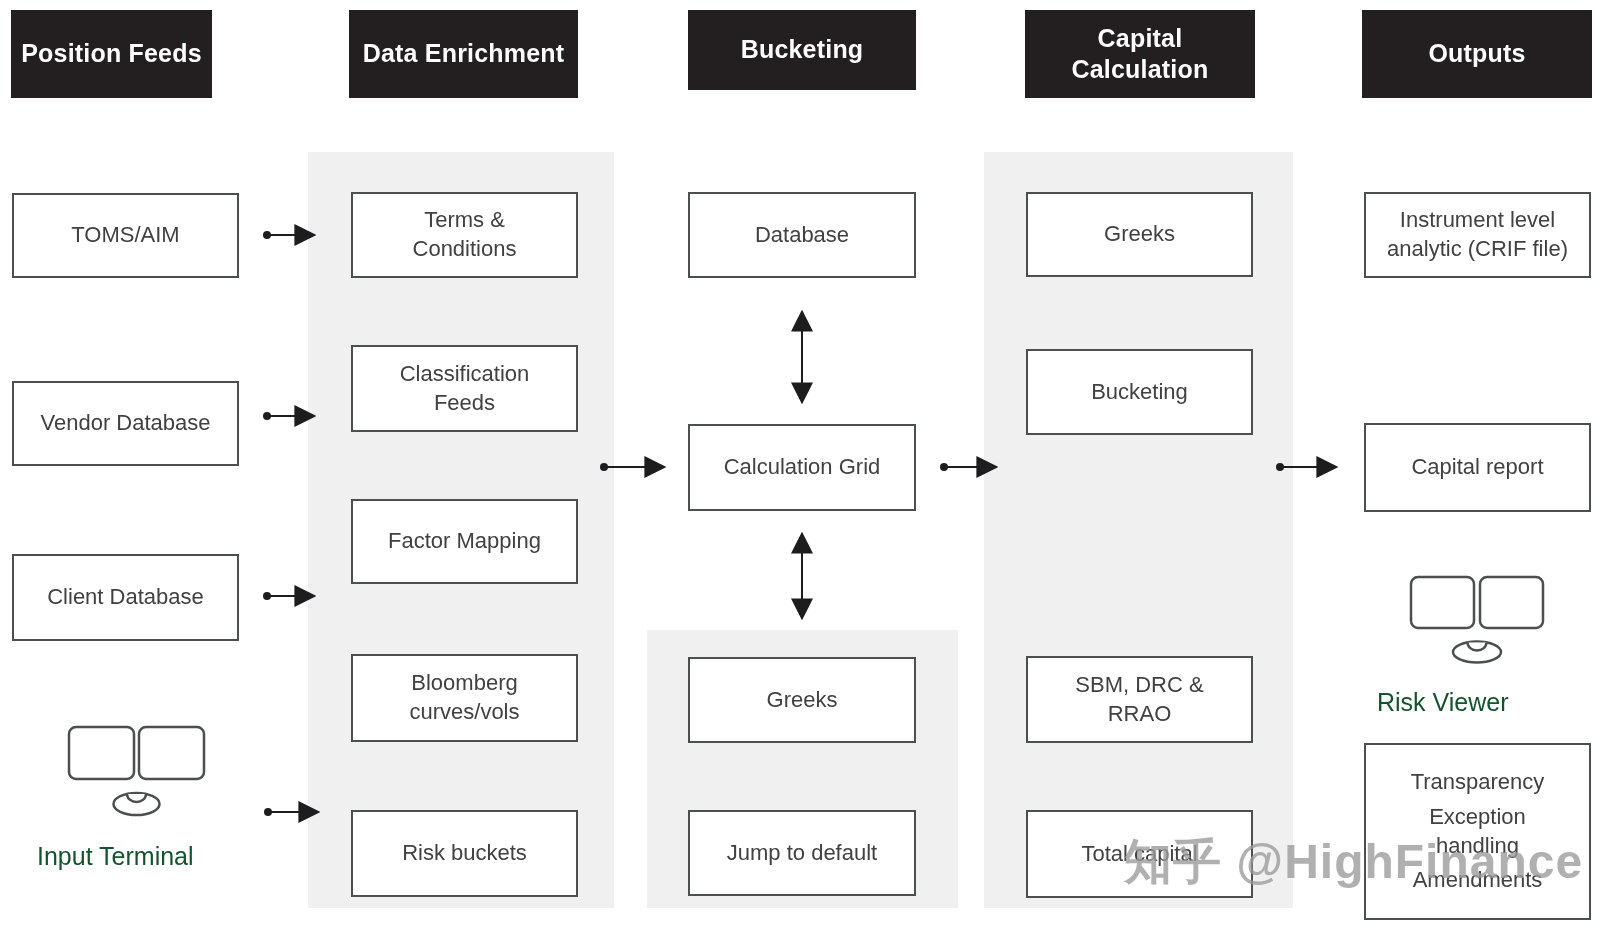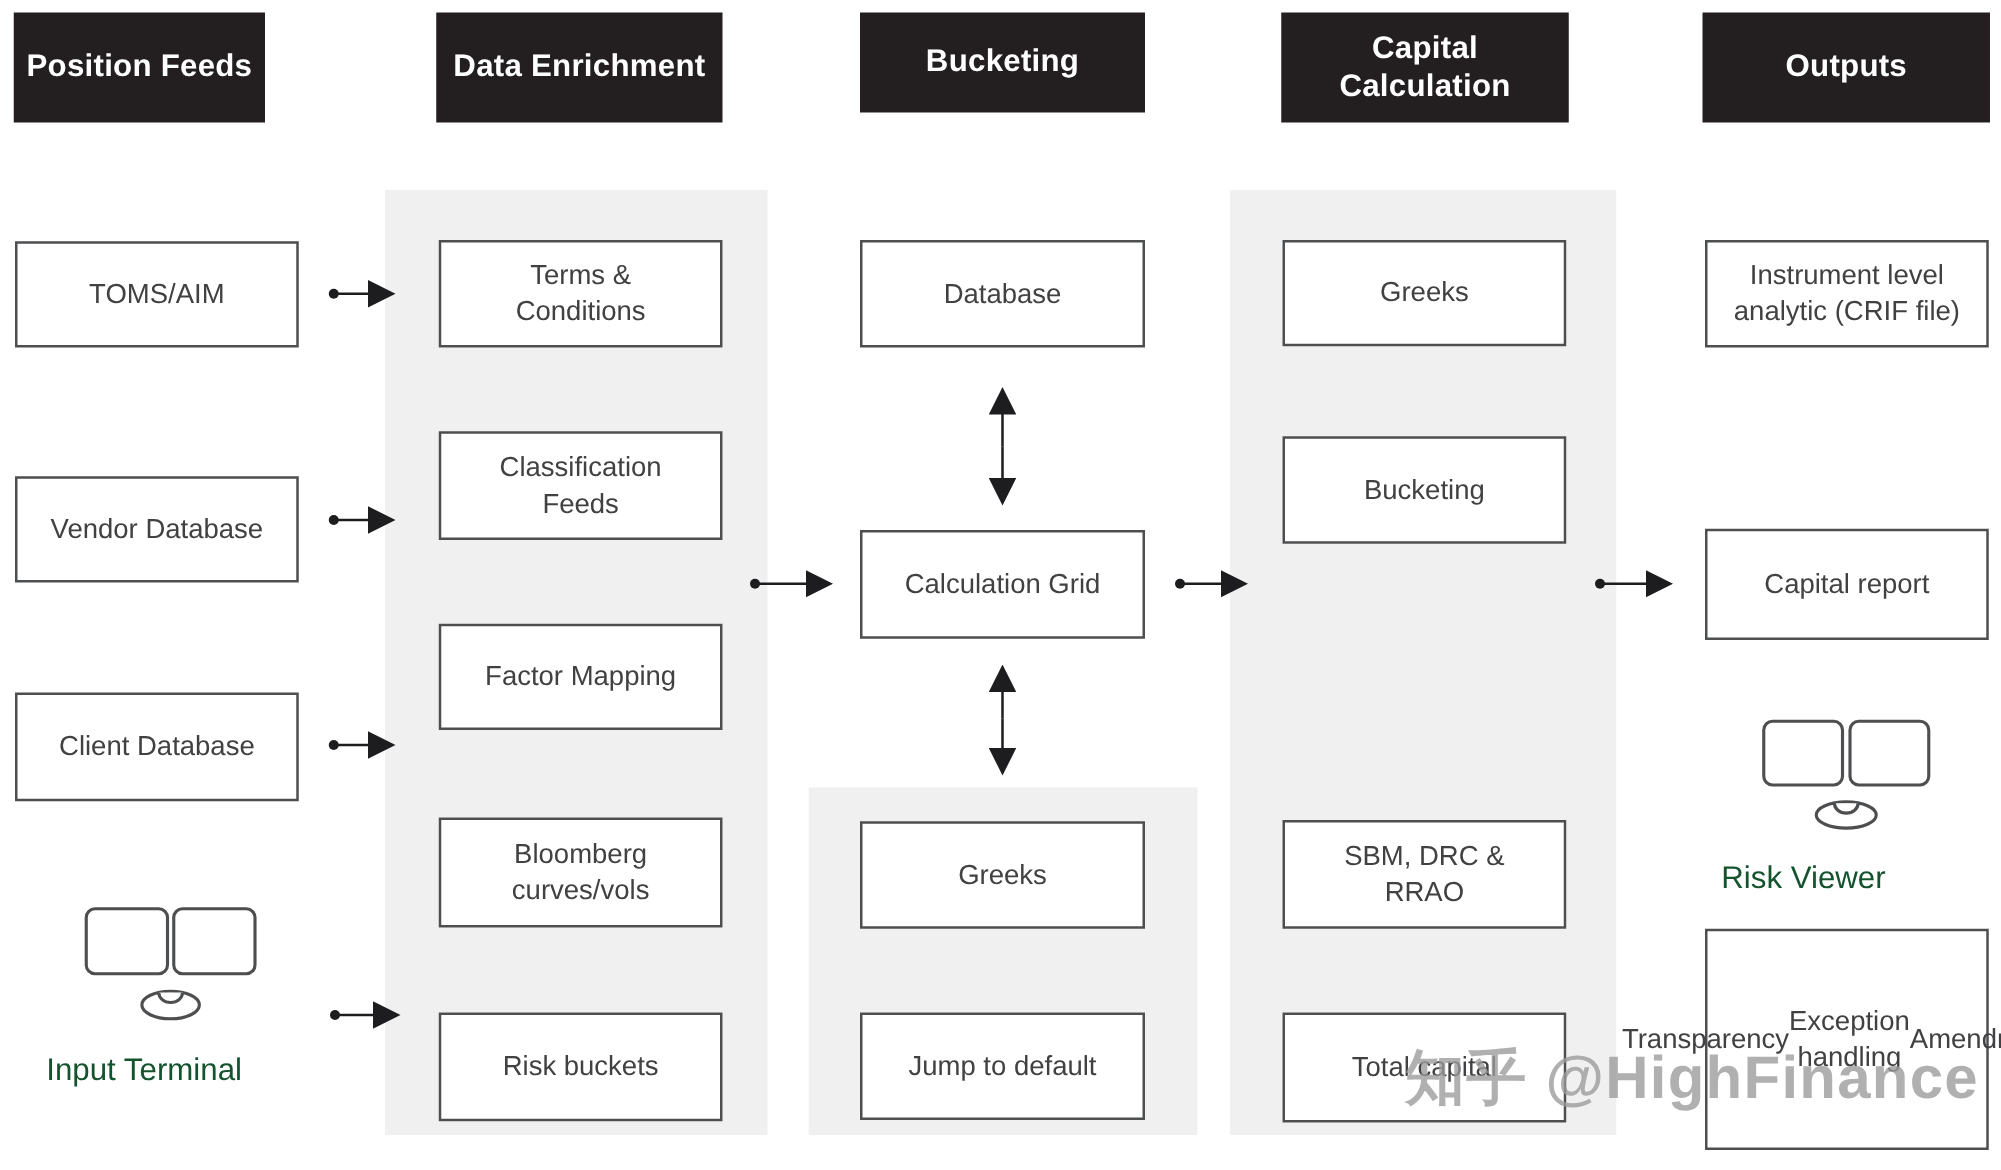--- a/index.html
+++ b/index.html
@@ -85,21 +85,21 @@
   <div class="box" style="left:1364px;top:423px;width:227px;height:89px;">Capital report</div>
 
   <svg class="iconsvg" style="left:1400px;top:568px;" width="154" height="104" viewBox="0 0 154 104">
     <rect x="11" y="9" width="63" height="51" rx="7" fill="#ffffff" stroke="#4d4e50" stroke-width="2.5"></rect>
     <rect x="80" y="9" width="63" height="51" rx="7" fill="#ffffff" stroke="#4d4e50" stroke-width="2.5"></rect>
     <ellipse cx="77" cy="84" rx="24" ry="10.5" fill="#ffffff" stroke="#4d4e50" stroke-width="2.5"></ellipse>
     <path d="M 67.5 74.5 A 9.5 8 0 0 0 86.5 74.5" fill="#ffffff" stroke="#4d4e50" stroke-width="2.5"></path>
   </svg>
   <div class="iconlabel" style="left:1377px;top:688px;width:200px;">Risk Viewer</div>
 
-  <div class="box" style="left:1364px;top:743px;width:227px;height:177px;flex-direction:row;padding:0 40px;">
+  <div class="box" style="left:1364px;top:743px;width:227px;height:177px;flex-direction:column;padding:0 40px;">
     <div class="stack-line">Transparency</div>
     <div class="stack-line">Exception handling</div>
     <div class="stack-line">Amendments</div>
   </div>
 
   <svg id="arrow-layer" width="1601" height="936" viewBox="0 0 1601 936">
     <defs>
       <marker id="ah" viewBox="0 0 10 10" refX="8" refY="5" markerWidth="11" markerHeight="11" orient="auto">
         <path d="M0,0 L10,5 L0,10 z" fill="#1d1d1f"></path>
       </marker>

